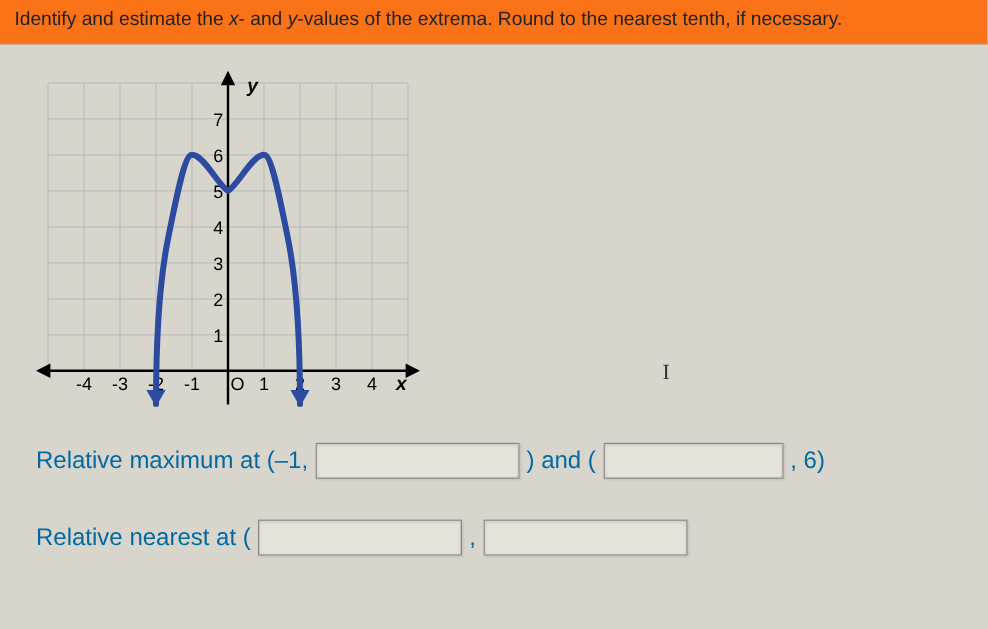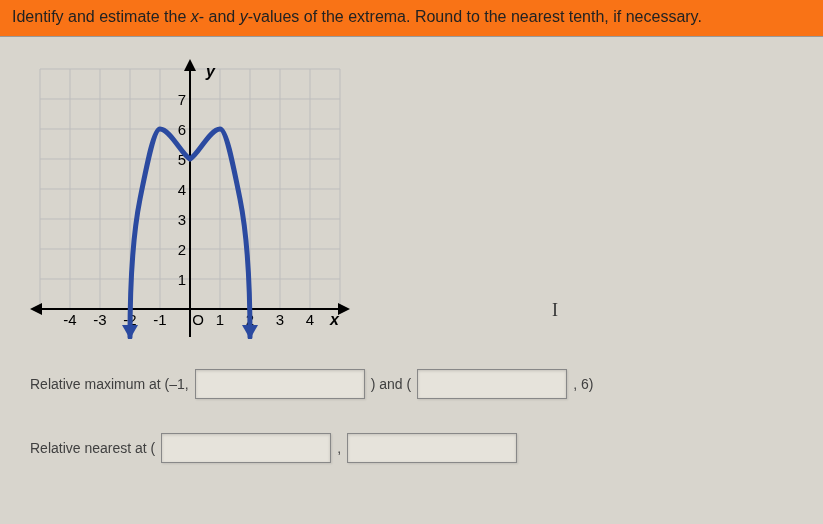--- a/index.html
+++ b/index.html
@@ -20,22 +20,22 @@
   }
   .question .ital { font-style: italic; }
   .graph-area {
     margin: 22px 0 0 30px;
     width: 320px;
     height: 280px;
     position: relative;
   }
   .answers {
     margin: 30px 0 0 30px;
-    font-size: 14px;
-    color: #404040;
+    font-size: 20px;
+    color: #0369a1;
   }
   .row {
     display: flex;
     align-items: center;
     gap: 6px;
     margin-bottom: 34px;
   }
   .blank {
     display: inline-block;
     border: 1px solid #888;

